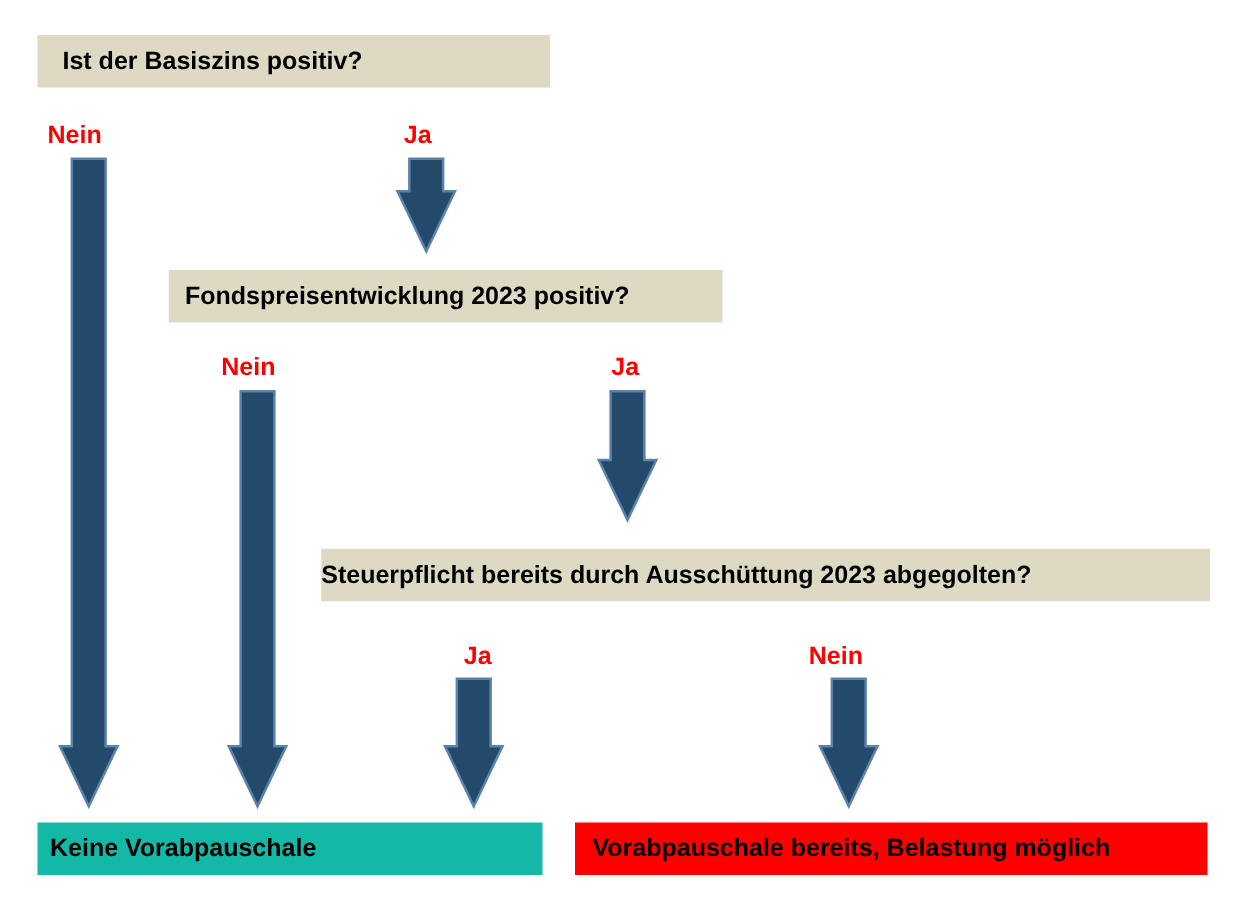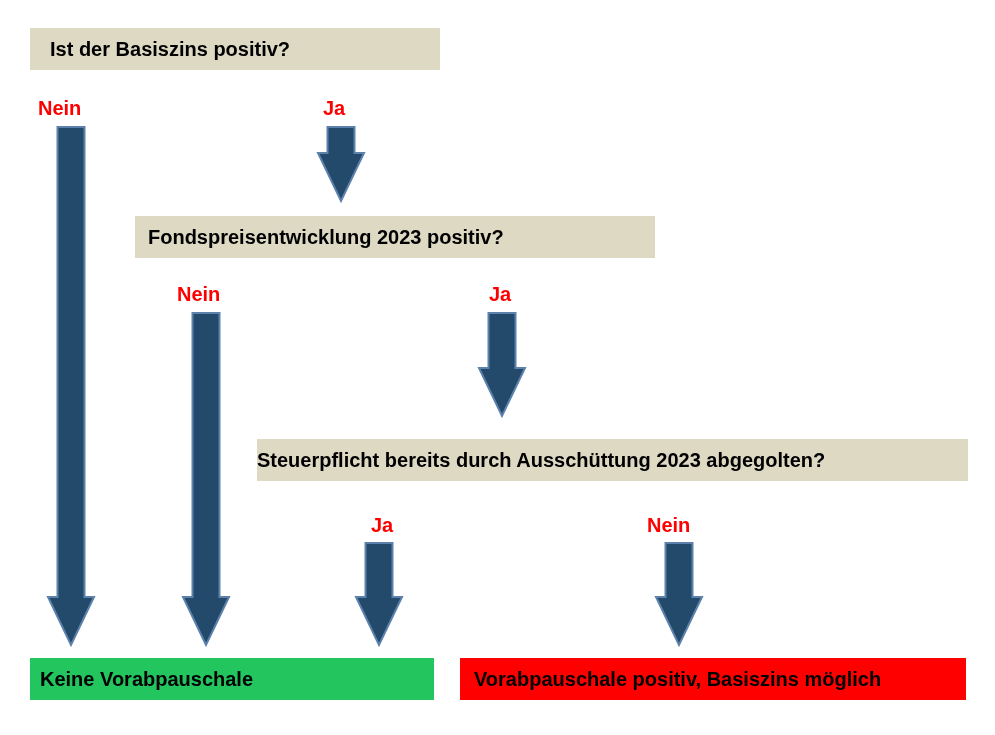--- a/index.html
+++ b/index.html
@@ -23,37 +23,37 @@
     background: #DDD9C3;
     color: #000000;
     font-weight: bold;
     display: flex;
     align-items: center;
     box-sizing: border-box;
     line-height: 1.1;
     white-space: nowrap;
   }
   .qbox-1 { left: 30px;  top: 28px;  width: 410px; height: 42px; font-size: 20px; padding-left: 20px; }
-  .qbox-2 { left: 135px; top: 216px; width: 520px; height: 42px; font-size: 20px; padding-left: 13px; }
+  .qbox-2 { left: 135px; top: 216px; width: 443px; height: 42px; font-size: 20px; padding-left: 13px; }
   .qbox-3 { left: 257px; top: 439px; width: 711px; height: 42px; font-size: 20px; }
 
   
   .rbox {
     position: absolute;
     color: #000000;
     font-weight: bold;
     display: flex;
     align-items: center;
     box-sizing: border-box;
     line-height: 1.1;
     white-space: nowrap;
   }
   .rbox-green {
     left: 30px; top: 658px; width: 404px; height: 42px;
-    background: #22c55e; font-size: 20px; padding-left: 10px;
+    background: #14b8a6; font-size: 20px; padding-left: 10px;
   }
   .rbox-red {
     left: 460px; top: 658px; width: 506px; height: 42px;
     background: #FF0000; font-size: 20px; padding-left: 14px;
   }
 
   
   .blabel {
     position: absolute;
     color: #FF0000;
@@ -129,15 +129,15 @@
   </div>
 
   <div class="arrow" style="left:655px; top:543px; width:48px; height:102px;">
     <svg viewBox="0 0 48 102" preserveAspectRatio="none">
       <polygon points="10.5,0 37.5,0 37.5,54 47,54 24,102 1,54 10.5,54" fill="#234A6B" stroke="#5C82AC" stroke-width="2" stroke-linejoin="miter"></polygon>
     </svg>
   </div>
 
   <div class="rbox rbox-green">Keine Vorabpauschale</div>
 
-  <div class="rbox rbox-red">Vorabpauschale positiv, Basiszins möglich</div>
+  <div class="rbox rbox-red">Vorabpauschale bereits, Belastung möglich</div>
 
 </div>
 
 </body></html>

